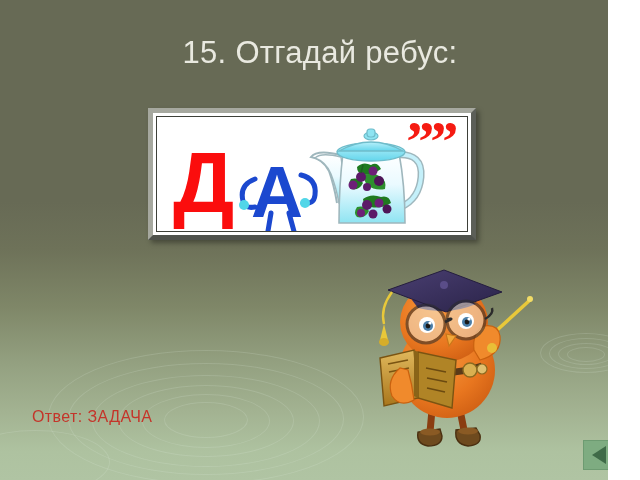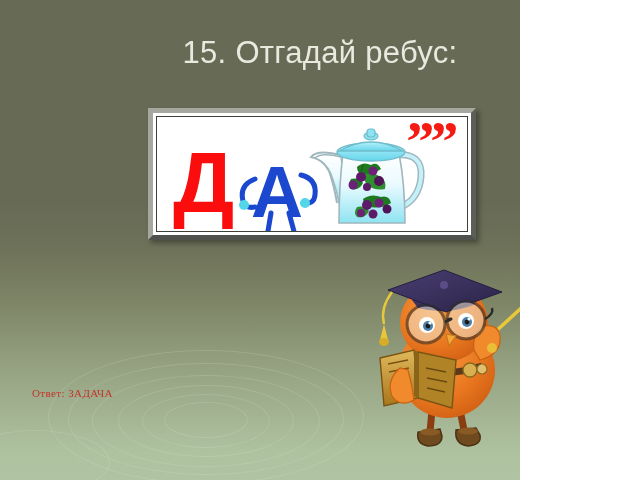--- a/index.html
+++ b/index.html
@@ -8,21 +8,21 @@
     width: 640px;
     height: 480px;
     overflow: hidden;
   }
   body {
     font-family: "Liberation Sans", sans-serif;
   }
 
   .slide {
     position: relative;
-    width: 520px;
+    width: 608px;
     height: 480px;
     overflow: hidden;
     background: linear-gradient(180deg,
         #676a55 0%,
         #676a55 42%,
         #6e7259 52%,
         #7f8768 64%,
         #94a181 76%,
         #a3b392 86%,
         #aec2a0 94%,
@@ -109,27 +109,26 @@
     font-weight: bold;
     color: #f51b12;
     letter-spacing: -3px;
     font-family: "Liberation Serif", serif;
   }
 
   
   .answer {
     position: absolute;
     left: 32px;
-    top: 385px;
-    font-size: 11px;
+    top: 409px;
+    font-size: 16px;
     line-height: 16px;
     color: #c4352a;
     letter-spacing: 0.4px;
     white-space: nowrap;
-    font-family: Liberation Serif, serif;
   }
 
   
   .nav-back {
     position: absolute;
     left: 583px;
     top: 440px;
     width: 33px;
     height: 30px;
     background: #7eac81;

